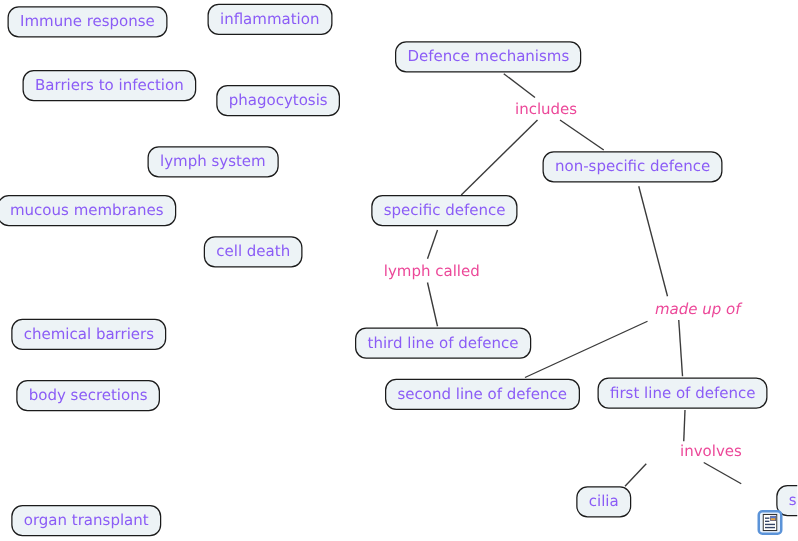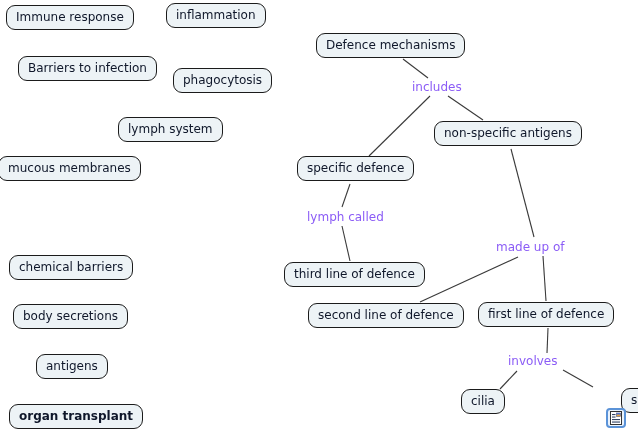--- a/index.html
+++ b/index.html
@@ -16,30 +16,30 @@
     font-family: "DejaVu Sans", "Liberation Sans", sans-serif;
   }
   .node {
     position: absolute;
     background: #edf3f6;
     border: 1px solid #1b1b1b;
     border-radius: 9px;
     padding: 4px 9px;
     font-size: 12px;
     line-height: 15px;
-    color: #0f172a;
+    color: #8b5cf6;
     white-space: nowrap;
     box-sizing: border-box;
     cursor: default;
   }
   .phrase {
     position: absolute;
     font-size: 12px;
     line-height: 14px;
-    color: #8b5cf6;
+    color: #ec4899;
     white-space: nowrap;
     cursor: default;
   }
   svg.links {
     position: absolute;
     left: 0;
     top: 0;
     width: 638px;
     height: 433px;
     pointer-events: none;
@@ -82,37 +82,37 @@
     <line x1="517" y1="371" x2="500" y2="389"></line>
     <line x1="563" y1="370" x2="593" y2="387"></line>
   </svg>
 
   <div class="node" style="left:6px;   top:5px;">Immune response</div>
   <div class="node" style="left:166px; top:3px;">inflammation</div>
   <div class="node" style="left:316px; top:33px;">Defence mechanisms</div>
   <div class="node" style="left:18px;   top:56px;">Barriers to infection</div>
   <div class="node" style="left:173px; top:68px;">phagocytosis</div>
   <div class="node" style="left:118px; top:117px;">lymph system</div>
-  <div class="node" style="left:434px; top:121px;">non-specific antigens</div>
+  <div class="node" style="left:434px; top:121px;">non-specific defence</div>
   <div class="node" style="left:-2px;  top:156px;">mucous membranes</div>
   <div class="node" style="left:297px; top:156px;">specific defence</div>
+  <div class="node" style="left:163px; top:189px;">cell death</div>
   <div class="node" style="left:9px;   top:255px;">chemical barriers</div>
   <div class="node" style="left:284px; top:262px;">third line of defence</div>
   <div class="node" style="left:13px;  top:304px;">body secretions</div>
   <div class="node" style="left:308px; top:303px;">second line of defence</div>
   <div class="node" style="left:478px; top:302px;">first line of defence</div>
-  <div class="node" style="left:36px;  top:354px;">antigens</div>
-  <div class="node" style="left:9px;   top:404px;font-weight:bold;">organ transplant</div>
+  <div class="node" style="left:9px;   top:404px;">organ transplant</div>
   <div class="node" style="left:461px; top:389px;">cilia</div>
   <div class="node" style="left:621px; top:388px;">skin</div>
 
   <div class="phrase" style="left:412px; top:80px;">includes</div>
   <div class="phrase" style="left:307px; top:210px;">lymph called</div>
-  <div class="phrase" style="left:496px; top:240px;">made up of</div>
-  <div class="phrase" style="left:508px; top:354px;">involves</div>
+  <div class="phrase" style="left:524px; top:240px;font-style:italic;">made up of</div>
+  <div class="phrase" style="left:544px; top:354px;">involves</div>
 
   <div class="resource-icon" title="">
     <svg width="12" height="14" viewBox="0 0 12 14">
       <rect x="0.5" y="0.5" width="11" height="13" fill="#ffffff" stroke="#333333" stroke-width="1"></rect>
       <rect x="6.5" y="2" width="4" height="3.5" fill="#e8a33d" stroke="#555577" stroke-width="0.6"></rect>
       <rect x="6.5" y="2" width="4" height="1.6" fill="#5577cc"></rect>
       <rect x="2" y="3" width="3.5" height="1.1" fill="#334466"></rect>
       <rect x="2" y="5.5" width="3.5" height="1.1" fill="#334466"></rect>
       <rect x="2" y="8" width="8" height="1.1" fill="#334466"></rect>
       <rect x="2" y="10.5" width="8" height="1.1" fill="#334466"></rect>

